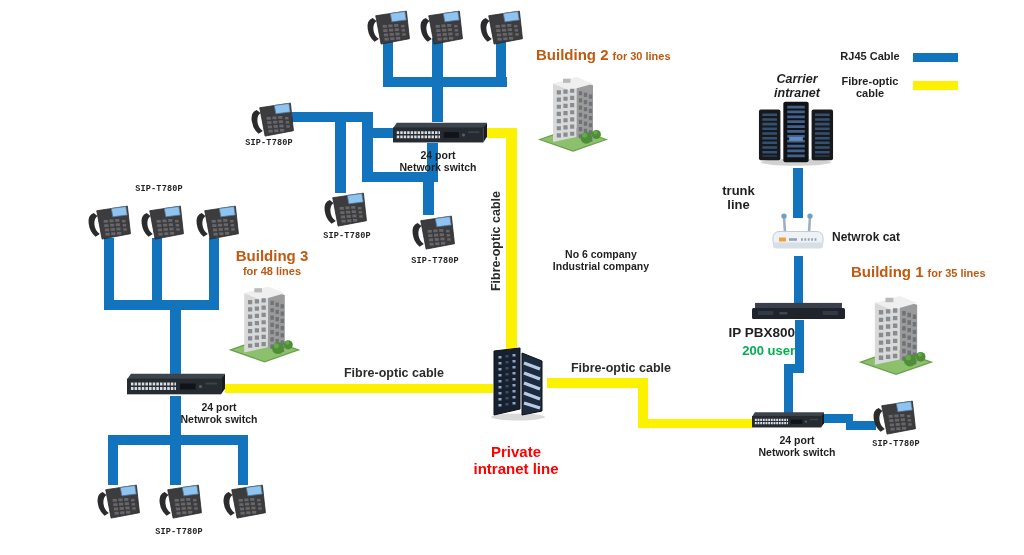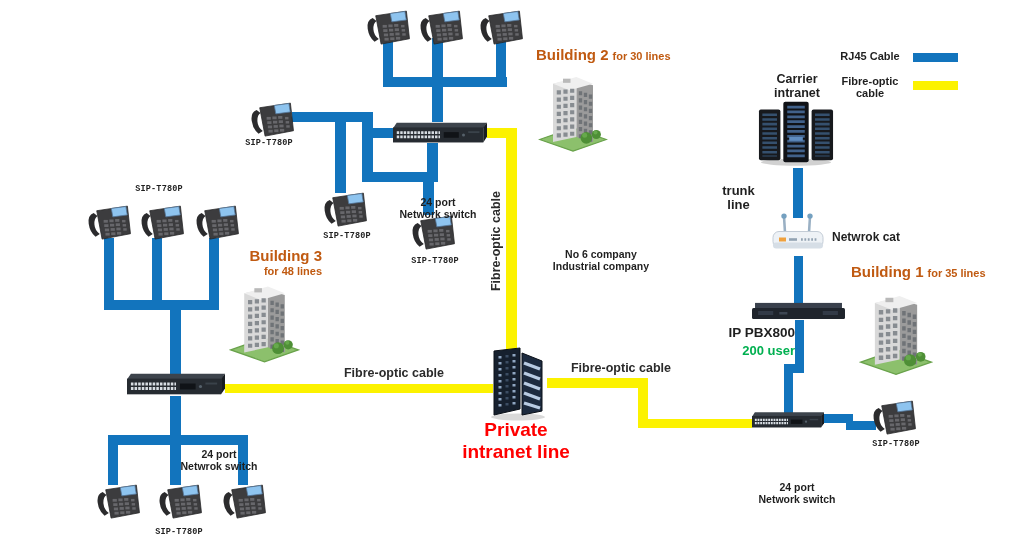--- a/index.html
+++ b/index.html
@@ -6,33 +6,33 @@
   #canvas{
     position:relative;width:1024px;height:555px;background:#ffffff;overflow:hidden;
     font-family:"Liberation Sans",sans-serif;color:#1f1f1f;
   }
   .seg{position:absolute;}
   .c-b{background:#1274BD;}
   .c-y{background:#FCF200;}
   .dev{position:absolute;}
   .lbl{position:absolute;font-weight:700;color:#1f1f1f;text-align:center;line-height:1.12;}
   .phone-lbl{font-size:8.5px;width:60px;letter-spacing:.2px;font-family:Liberation Mono, monospace;}
-  .sw-lbl{font-size:10.5px;width:100px;margin-top:47px;}
+  .sw-lbl{font-size:10.5px;width:100px;}
   .fibre-lbl{font-size:12.5px;font-weight:600;color:#2b2b2b;white-space:nowrap;}
   .fibre-vert{transform:rotate(-90deg);transform-origin:center center;width:130px;text-align:center;}
   .big-title{font-size:15px;white-space:nowrap;}
-  .b-orange{color:#C05A11;text-align:right;}
+  .b-orange{color:#C05A11;}
   .cap{font-size:11px;margin-left:4px;}
   .stacked-cap{font-size:11px;display:block;}
-  .carrier-lbl{font-size:12.5px;width:100px;}
+  .carrier-lbl{font-size:12.5px;width:100px;font-style:italic;}
   .trunk-lbl{font-size:13px;width:95px;line-height:1.1;}
   .optical-lbl{font-size:12px;font-weight:600;white-space:nowrap;}
   .pbx-lbl{font-size:13.5px;width:100px;text-align:right;}
   .pbx-users{font-size:13px;color:#00B050;display:block;margin-top:4px;}
-  .private-lbl{font-size:19px;width:140px;color:#FF0000;line-height:1.15;}
+  .private-lbl{font-size:15px;width:140px;color:#FF0000;line-height:1.15;margin-top:24px;}
   .note-lbl{font-size:10.5px;width:110px;}
   .legend-lbl{font-size:11px;width:96px;}
 </style>
 </head>
 <body>
 
 <div id="canvas">
 
   <svg width="0" height="0" style="position:absolute" aria-hidden="true">
     <defs>

